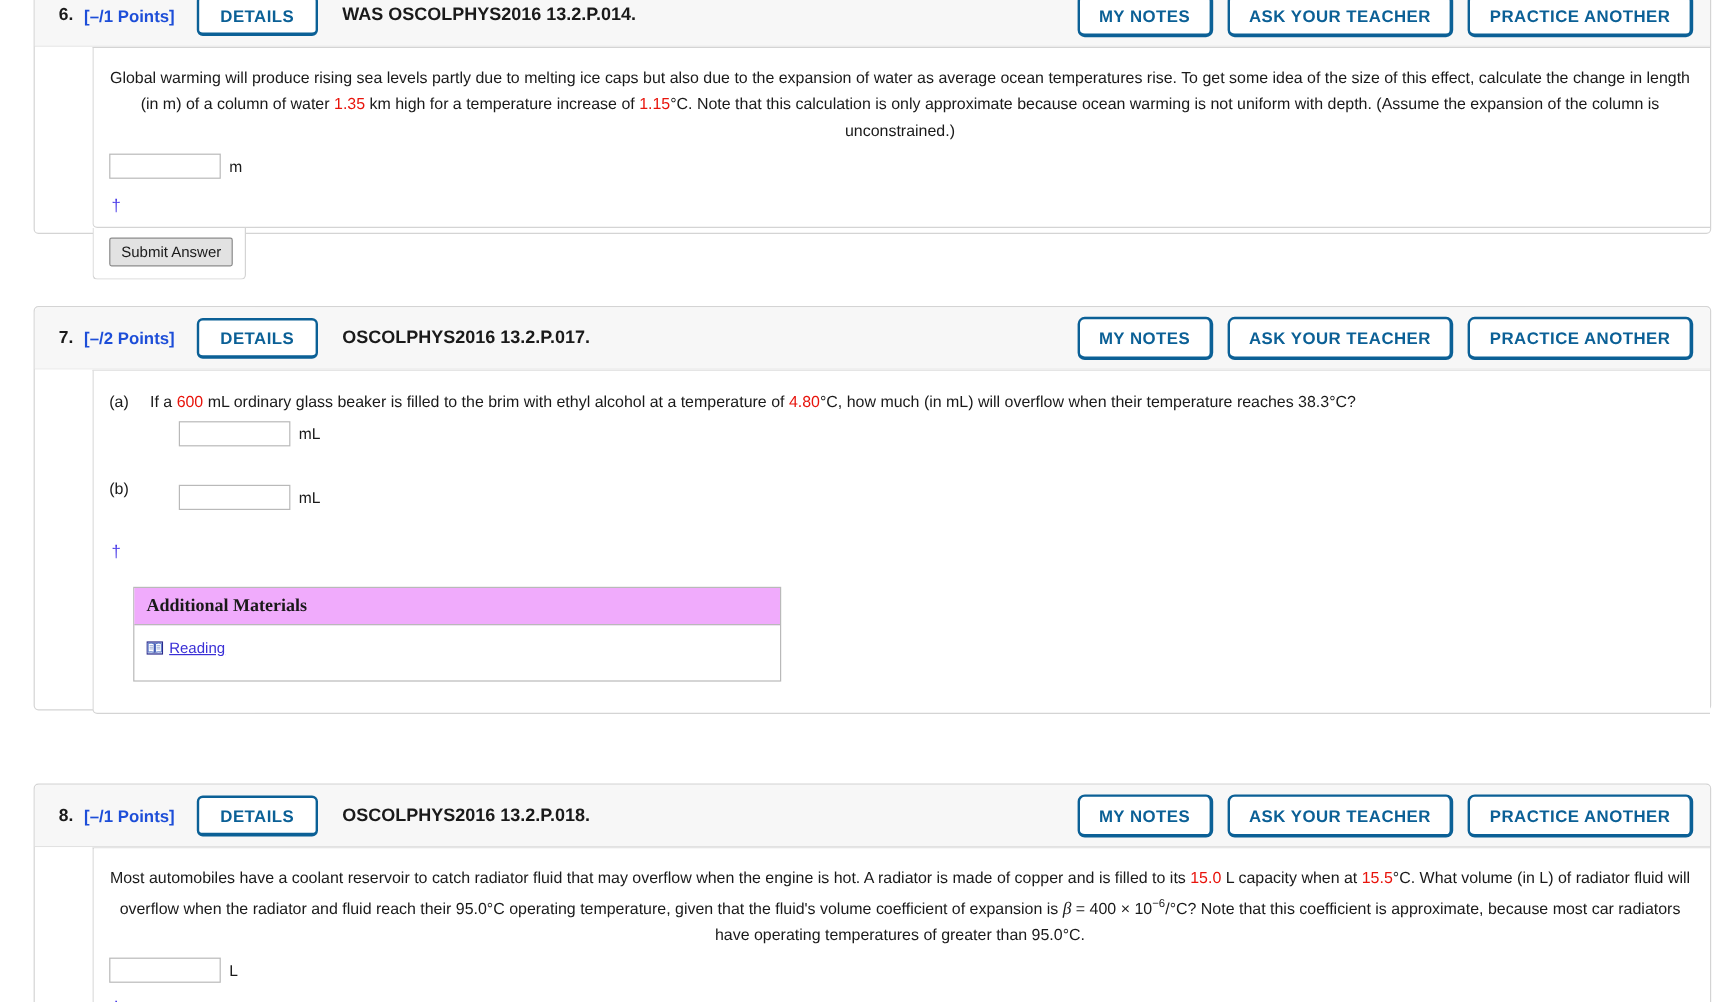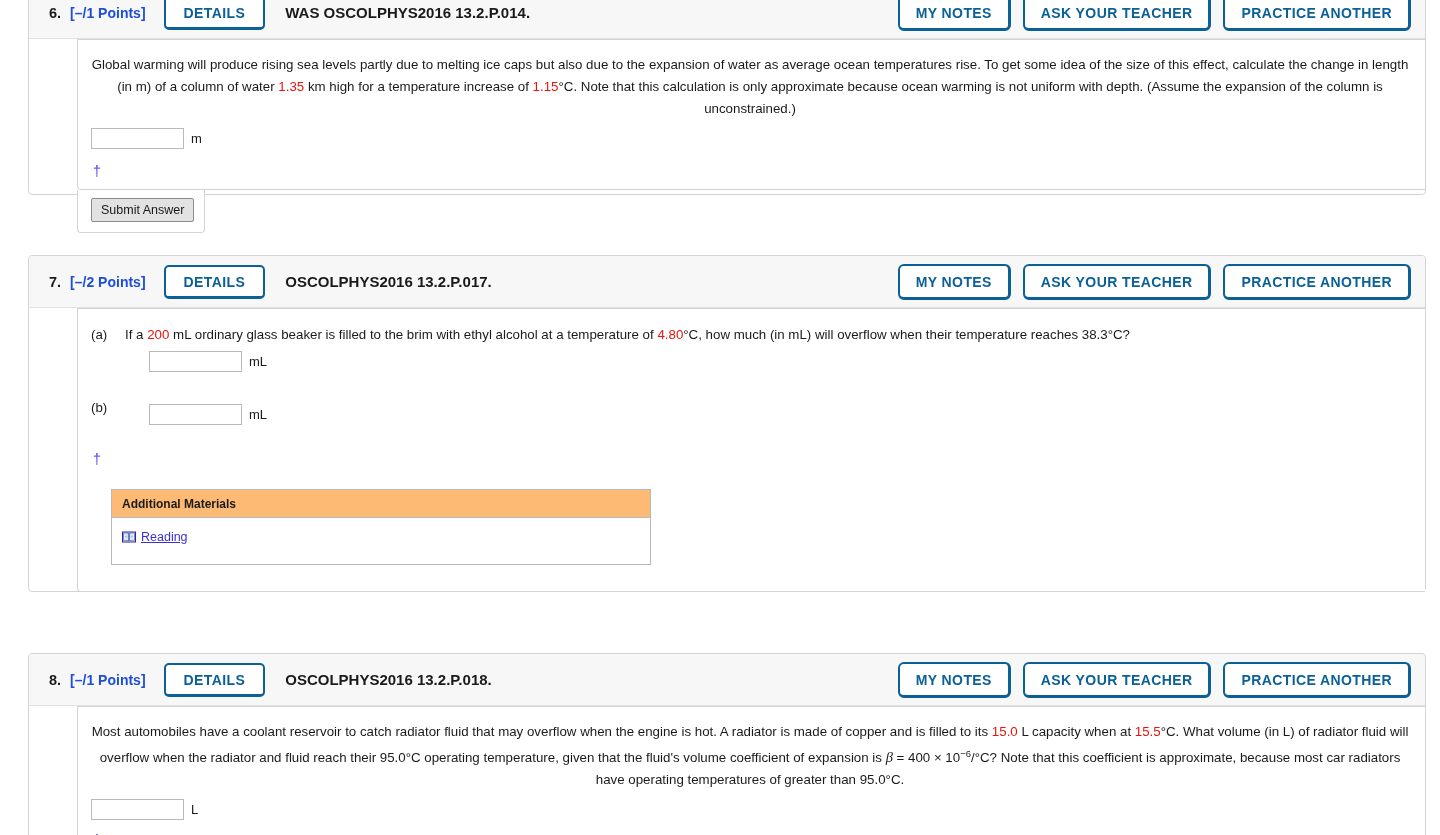--- a/index.html
+++ b/index.html
@@ -196,26 +196,27 @@
 
   
   .addmat {
     width: 540px;
     margin: 22px 0 12px 20px;
     border: 1px solid #b9b9b9;
     box-sizing: border-box;
     background: #ffffff;
   }
   .addmat-head {
-    background: #fdba74;
+    background: #f0abfc;
     border-bottom: 1px solid #b9b9b9;
     font-weight: bold;
-    font-size: 12px;
+    font-size: 15px;
     color: #1a1a1a;
     padding: 7px 10px 6px;
+    font-family: Liberation Serif, serif;
   }
   .addmat-body { padding: 12px 10px 18px; }
   .res-link {
     display: inline-flex;
     align-items: center;
     gap: 5px;
     color: #3a2fd6;
     font-size: 12.5px;
     text-decoration: none;
     cursor: pointer;
@@ -266,21 +267,21 @@
       <button class="btn-action">ASK YOUR TEACHER</button>
       <button class="btn-action">PRACTICE ANOTHER</button>
     </div>
   </div>
   <div class="q-body">
     <div class="subbox" style="border-radius:0 0 0 4px; padding-top:16px; padding-bottom:14px;">
 
       <div class="part-row">
         <div class="part-label">(a)</div>
         <div class="part-content">
-          <div class="part-text"><span>If a </span><span class="hl">200</span><span> mL ordinary glass beaker is filled to the brim with ethyl alcohol at a temperature of </span><span class="hl">4.80</span><span>°C, how much (in mL) will overflow when their temperature reaches 38.3°C?</span></div>
+          <div class="part-text"><span>If a </span><span class="hl">600</span><span> mL ordinary glass beaker is filled to the brim with ethyl alcohol at a temperature of </span><span class="hl">4.80</span><span>°C, how much (in mL) will overflow when their temperature reaches 38.3°C?</span></div>
           <div class="ans-row part-ans">
             <input class="ans-input" type="text" value="" style="">
             <span class="unit">mL</span>
           </div>
         </div>
       </div>
 
       <div class="part-row" style="margin-top:26px;">
         <div class="part-label">(b)</div>
         <div class="part-content">

